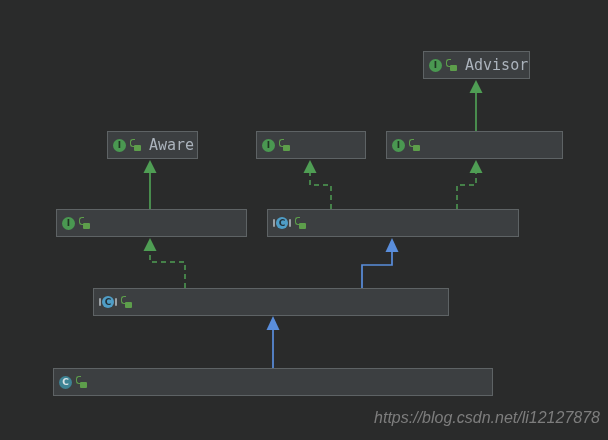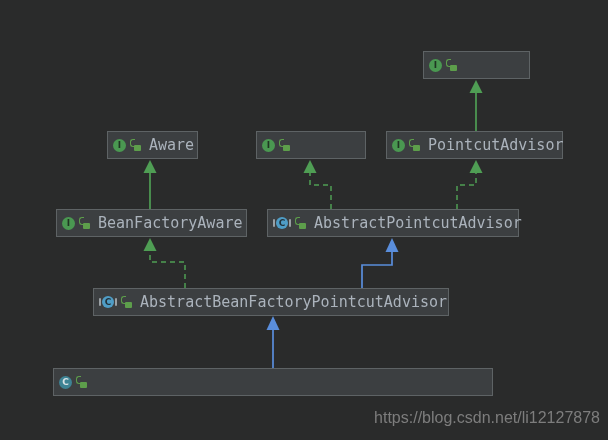--- a/index.html
+++ b/index.html
@@ -58,20 +58,21 @@
   .ic-lock::after{
     content:'';position:absolute;right:0;bottom:0;width:7px;height:6px;
     background:#5d9e4b;border-radius:1px;
   }
 
   .watermark{
     position:absolute;right:8px;top:409px;
     color:#7d7d7d;font-size:16px;
     font-family:"Liberation Sans","DejaVu Sans",sans-serif;
     z-index:3;
+    font-style:italic;
   }
 </style>
 </head>
 <body>
 
 <svg id="edges" viewBox="0 0 608 440" xmlns="http://www.w3.org/2000/svg">
 
   <g>
     <path class="edge-solid-green" d="M476 93 L476 131"></path>
     <polygon class="head-green" points="476,80 469.5,93 482.5,93"></polygon>
@@ -104,63 +105,60 @@
 
   <g>
     <path class="edge-solid-blue" d="M273 368 L273 330"></path>
     <polygon class="head-blue" points="273,316 266.5,330 279.5,330"></polygon>
   </g>
 </svg>
 
 <div class="node" style="left:423px;top:51px;width:107px;">
   <span class="ic-interface">I</span>
   <span class="ic-lock"></span>
+  <span class="label">Advisor</span>
 </div>
 
 <div class="node" style="left:107px;top:131px;width:91px;">
   <span class="ic-interface">I</span>
   <span class="ic-lock"></span>
   <span class="label">Aware</span>
 </div>
 
 <div class="node" style="left:256px;top:131px;width:110px;">
   <span class="ic-interface">I</span>
   <span class="ic-lock"></span>
 </div>
 
 <div class="node" style="left:386px;top:131px;width:177px;">
   <span class="ic-interface">I</span>
   <span class="ic-lock"></span>
-  <span class="label">PointcutAdvisor</span>
 </div>
 
 <div class="node" style="left:56px;top:209px;width:191px;">
   <span class="ic-interface">I</span>
   <span class="ic-lock"></span>
-  <span class="label">BeanFactoryAware</span>
 </div>
 
 <div class="node" style="left:267px;top:209px;width:252px;">
   <span class="ic-abstract">
     <span class="bar"></span>
       <span class="circ">C</span>
       <span class="bar"></span>
   </span>
   <span class="ic-lock"></span>
-  <span class="label">AbstractPointcutAdvisor</span>
 </div>
 
 <div class="node" style="left:93px;top:288px;width:356px;">
   <span class="ic-abstract">
     <span class="bar"></span>
       <span class="circ">C</span>
       <span class="bar"></span>
   </span>
   <span class="ic-lock"></span>
-  <span class="label">AbstractBeanFactoryPointcutAdvisor</span>
 </div>
 
 <div class="node" style="left:53px;top:368px;width:440px;">
   <span class="ic-class">C</span>
   <span class="ic-lock"></span>
 </div>
 
 <div class="watermark">https://blog.csdn.net/li12127878</div>
 
 </body></html>

